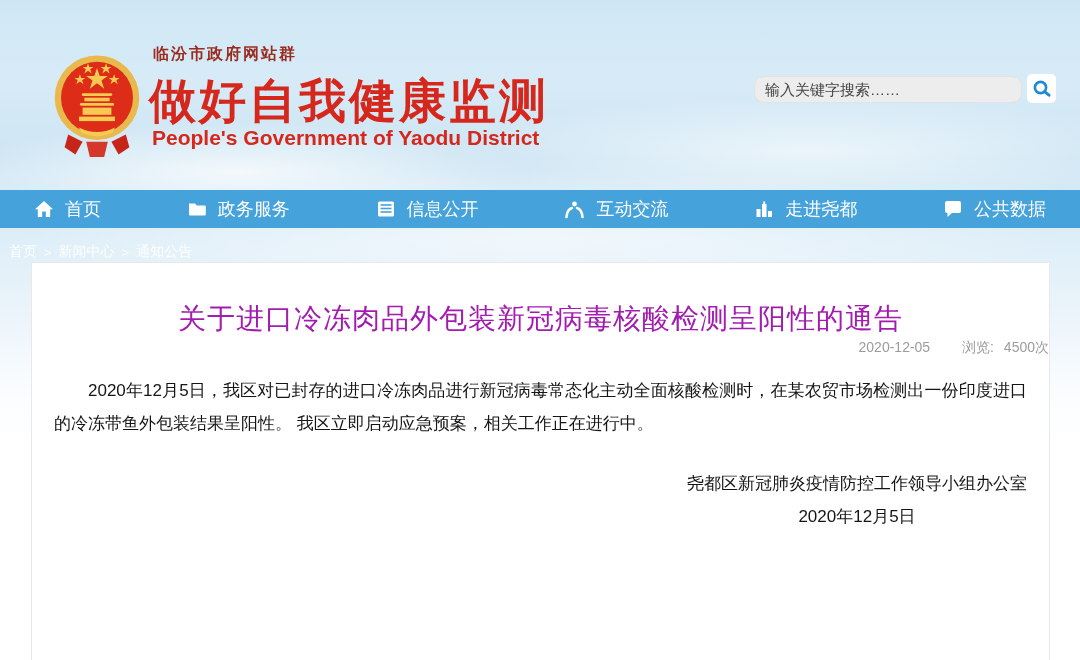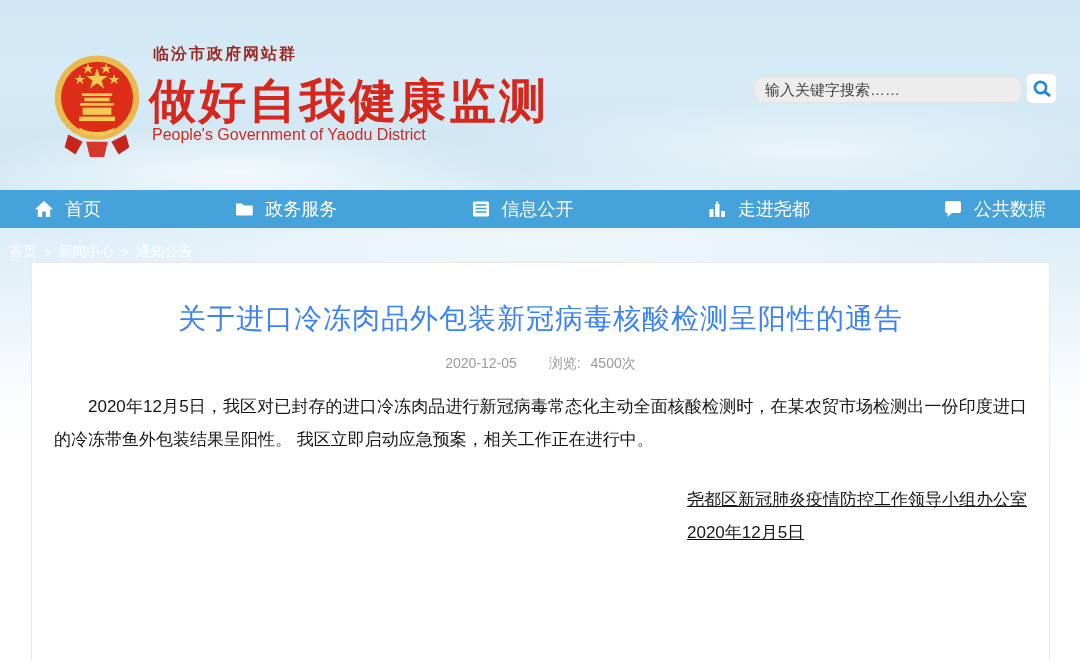--- a/index.html
+++ b/index.html
@@ -13,21 +13,21 @@
       radial-gradient(ellipse 520px 80px at 75% 23%, rgba(255,255,255,.6), rgba(255,255,255,0) 70%),
       radial-gradient(ellipse 700px 90px at 50% 36%, rgba(255,255,255,.55), rgba(255,255,255,0) 75%),
       linear-gradient(180deg,#cfe7f5 0%,#d7ebf7 12%,#cde5f3 24%,#d9ecf7 32%,#e9f3fa 46%,#f9fcfe 58%,#ffffff 68%,#ffffff 100%);
   }
 
   
   .header { position:absolute; left:0; top:0; width:1080px; height:190px; }
   .emblem { position:absolute; left:52px; top:48px; width:90px; height:112px; }
   .site-group { position:absolute; left:153px; top:44px; font-size:16px; font-weight:bold; color:#9b2b1f; letter-spacing:2px; }
   .site-title { position:absolute; left:149px; top:70px; font-size:47px; font-weight:bold; color:#d6271c; letter-spacing:3px; font-family:"Liberation Serif","DejaVu Serif",serif; }
-  .site-sub { position:absolute; left:152px; top:126px; font-size:16px; font-weight:normal; color:#d6271c; }
+  .site-sub { position:absolute; left:152px; top:126px; font-size:21px; font-weight:bold; color:#d6271c; }
 
   .search-box { position:absolute; right:58px; top:76px; width:268px; height:27px;
     background:#ededed; border:1px solid #e2e2e2; border-radius:10px;
     font-size:15px; color:#444; padding:0 10px; outline:none; }
   .search-box::placeholder { color:#444; }
   .search-btn { position:absolute; right:24px; top:74px; width:29px; height:29px;
     background:#ffffff; border:none; border-radius:5px; cursor:pointer;
     display:flex; align-items:center; justify-content:center; padding:0; }
 
   
@@ -40,28 +40,28 @@
 
   
   .breadcrumb { position:absolute; left:9px; top:243px; font-size:14px;
     color:rgba(255,255,255,.92); display:flex; gap:7px; align-items:center; }
   .crumb { cursor:pointer; }
   .crumb-sep { color:rgba(255,255,255,.85); font-size:13px; }
 
   
   .card { position:absolute; left:31px; top:262px; width:1019px; height:420px;
     background:#ffffff; border:1px solid #e8e8e8; border-bottom:none; padding-top:37px; }
-  .art-title { text-align:center; font-size:28px; color:#3b82f6; font-weight:400; letter-spacing:1px; }
-  .art-meta { margin-top:17px; text-align:center; font-size:14px; color:#9c9c9c; }
+  .art-title { text-align:center; font-size:28px; color:#a21caf; font-weight:400; letter-spacing:1px; }
+  .art-meta { margin-top:1px; text-align:right; font-size:14px; color:#9c9c9c; }
   .art-meta .views-label { margin-left:28px; }
   .art-meta .views-value { margin-left:6px; }
   .art-body { margin-top:17px; padding:0 22px; font-size:17px; line-height:33px; color:#151515; text-align:justify; }
   .art-body p { text-indent:2em;margin-top:12px; }
-  .sign-block { margin:27px 0 0 auto; width:fit-content; 
-    font-size:17px; line-height:33px; color:#151515;text-decoration:underline; }
+  .sign-block { margin:27px 0 0 auto; width:fit-content; text-align:center;
+    font-size:17px; line-height:33px; color:#151515; }
 </style>
 </head>
 <body>
 
 <div class="page">
 
   <div class="header">
 
     <svg class="emblem" viewBox="0 0 100 124">
 
@@ -125,20 +125,28 @@
         <rect x="2" y="2.5" width="16" height="15" rx="1.5" fill="#fff"></rect>
         <g stroke="#45a2da" stroke-width="1.6">
           <line x1="4.5" y1="6" x2="15.5" y2="6"></line>
           <line x1="4.5" y1="9.5" x2="15.5" y2="9.5"></line>
           <line x1="4.5" y1="13" x2="15.5" y2="13"></line>
         </g>
       </svg>
       <span>信息公开</span>
     </div>
 
+    <div class="nav-item">
+      <svg width="21" height="20" viewBox="0 0 21 20">
+        <circle cx="10.5" cy="5" r="2.4" fill="#fff"></circle>
+        <path d="M2.5 18 c0.3-5 2.5-8 5.5-9" fill="none" stroke="#fff" stroke-width="2.6" stroke-linecap="round"></path>
+        <path d="M18.5 18 c-0.3-5 -2.5-8 -5.5-9" fill="none" stroke="#fff" stroke-width="2.6" stroke-linecap="round"></path>
+      </svg>
+      <span>互动交流</span>
+    </div>
 
     <div class="nav-item">
       <svg width="20" height="20" viewBox="0 0 20 20" fill="#fff">
         <rect x="2.5" y="10" width="4" height="8"></rect>
         <rect x="8" y="5" width="4.5" height="13"></rect>
         <rect x="14" y="12" width="4" height="6"></rect>
         <rect x="9.2" y="2.5" width="2" height="3"></rect>
       </svg>
       <span>走进尧都</span>
     </div>

